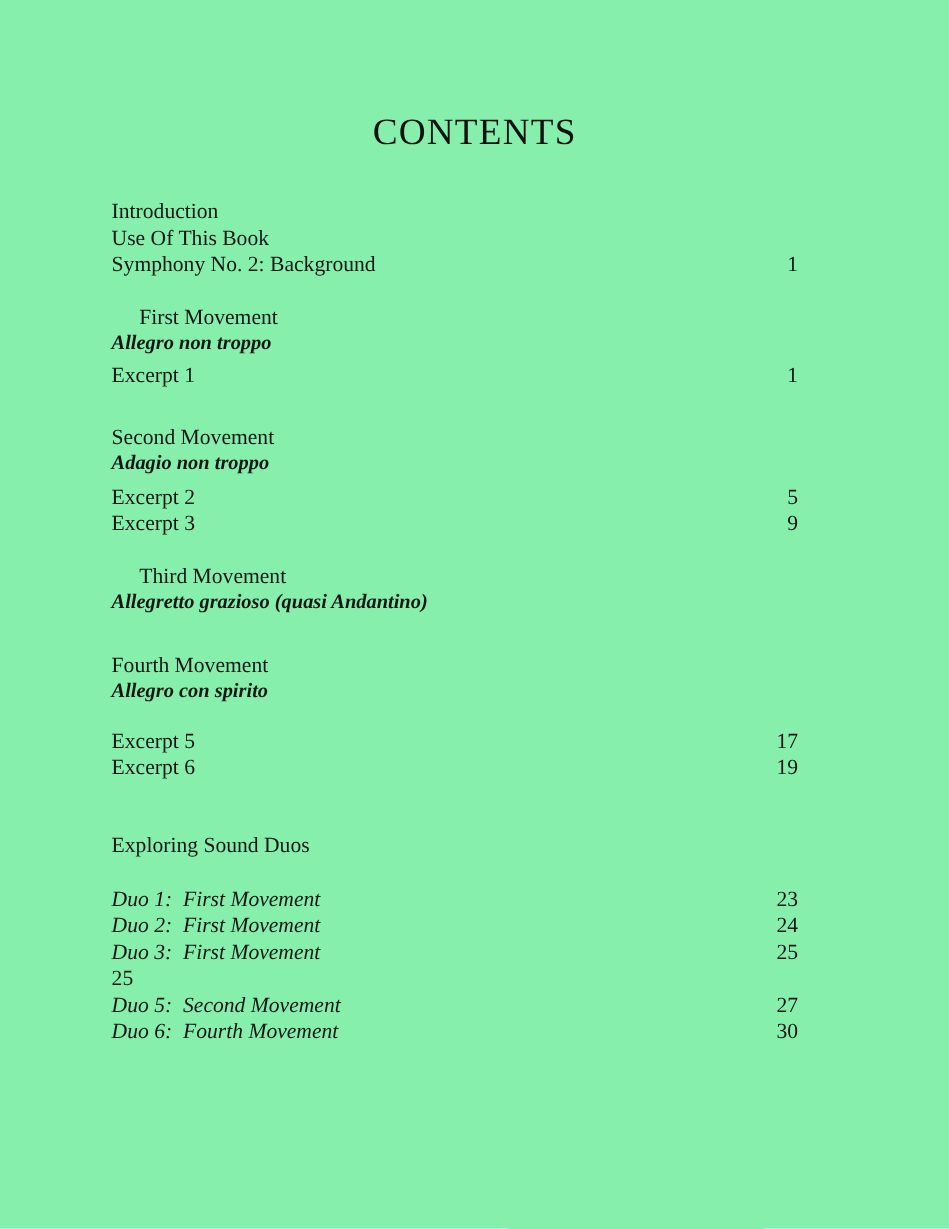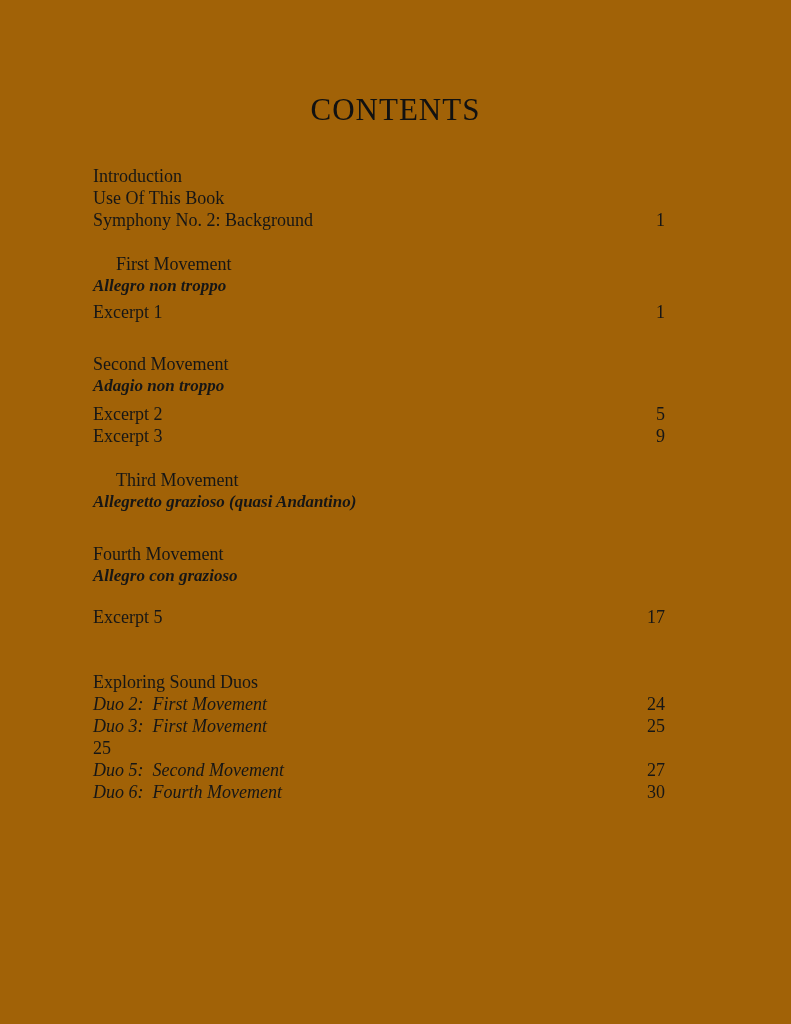--- a/index.html
+++ b/index.html
@@ -4,21 +4,21 @@
 <style>
   html, body {
     margin: 0;
     padding: 0;
     background: #ffffff;
   }
   .page {
     position: relative;
     width: 791px;
     height: 1024px;
-    background: #a16207;
+    background: #86efac;
     font-family: "Liberation Serif", "DejaVu Serif", serif;
     color: #1a1a1a;
     overflow: hidden;
   }
   .doc-title {
     position: absolute;
     top: 92px;
     left: 0;
     width: 100%;
     text-align: center;
@@ -124,33 +124,41 @@
     <div class="row tempo">
       <span class="label">Allegretto grazioso (quasi Andantino)</span>
       <span class="pagenum"></span>
     </div>
 
     <div class="row mt30">
       <span class="label">Fourth Movement</span>
       <span class="pagenum"></span>
     </div>
     <div class="row tempo">
-      <span class="label">Allegro con grazioso</span>
+      <span class="label">Allegro con spirito</span>
       <span class="pagenum"></span>
     </div>
     <div class="row mt19">
       <span class="label">Excerpt 5</span>
       <span class="pagenum">17</span>
+    </div>
+    <div class="row">
+      <span class="label">Excerpt 6</span>
+      <span class="pagenum">19</span>
     </div>
 
     <div class="row mt43">
       <span class="label">Exploring Sound Duos</span>
       <span class="pagenum"></span>
     </div>
 
+    <div class="row duo mt23">
+      <span class="label">Duo 1:  First Movement</span>
+      <span class="pagenum">23</span>
+    </div>
     <div class="row duo">
       <span class="label">Duo 2:  First Movement</span>
       <span class="pagenum">24</span>
     </div>
     <div class="row duo">
       <span class="label">Duo 3:  First Movement</span>
       <span class="pagenum">25</span>
     </div>
     <div class="row duo">
       <span class="pagenum">25</span>

